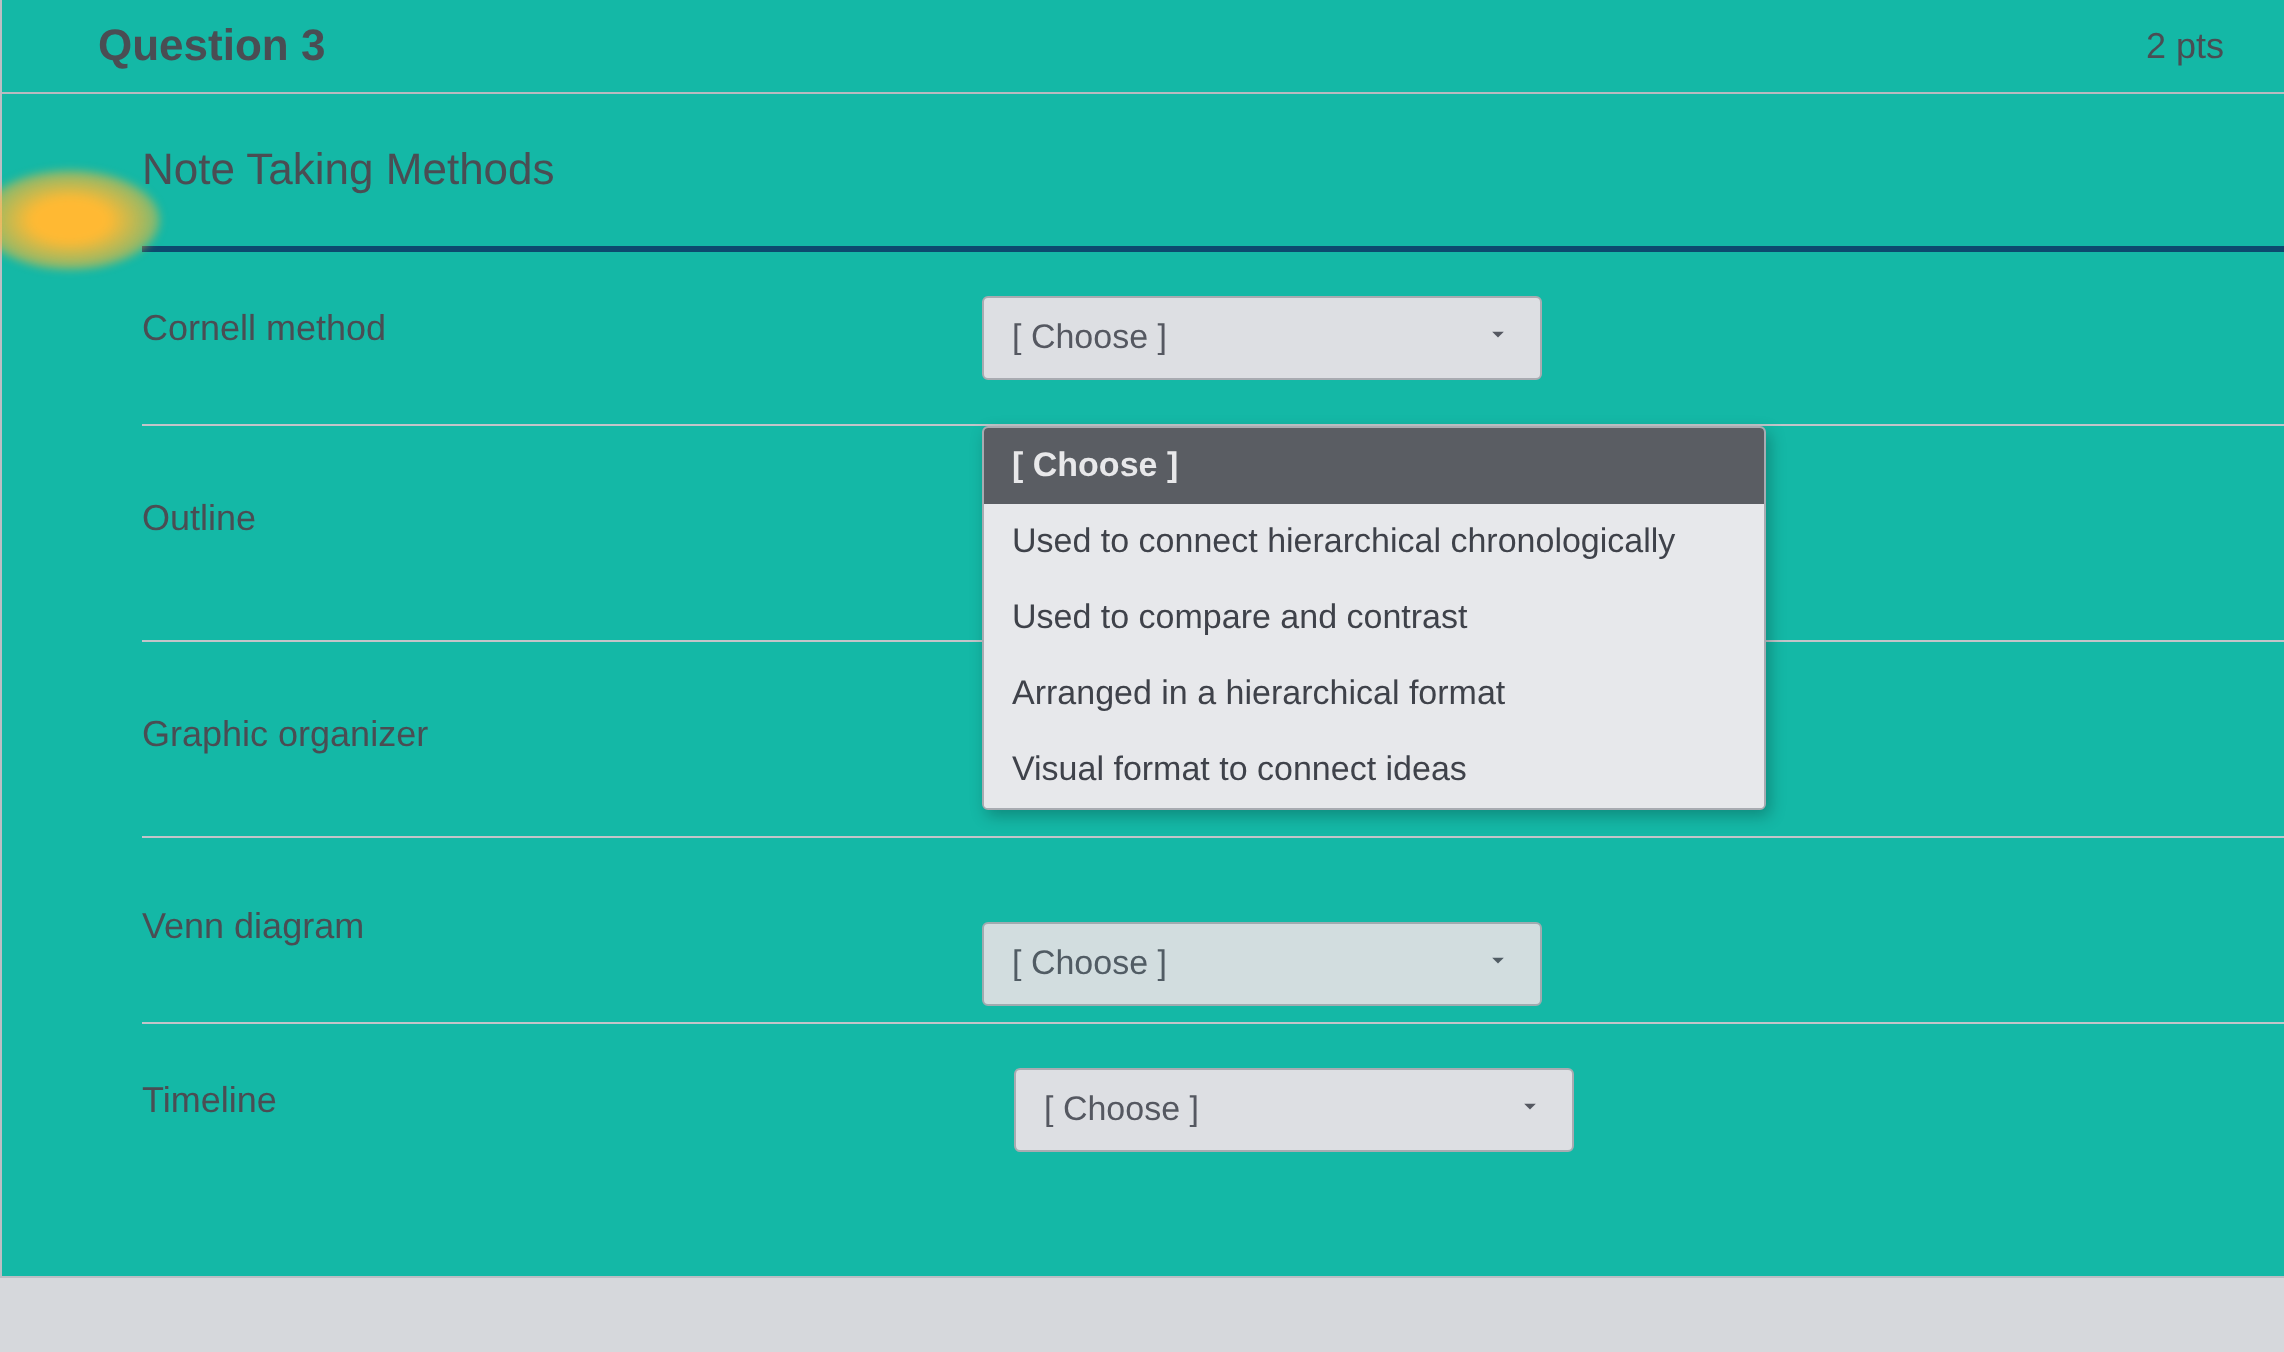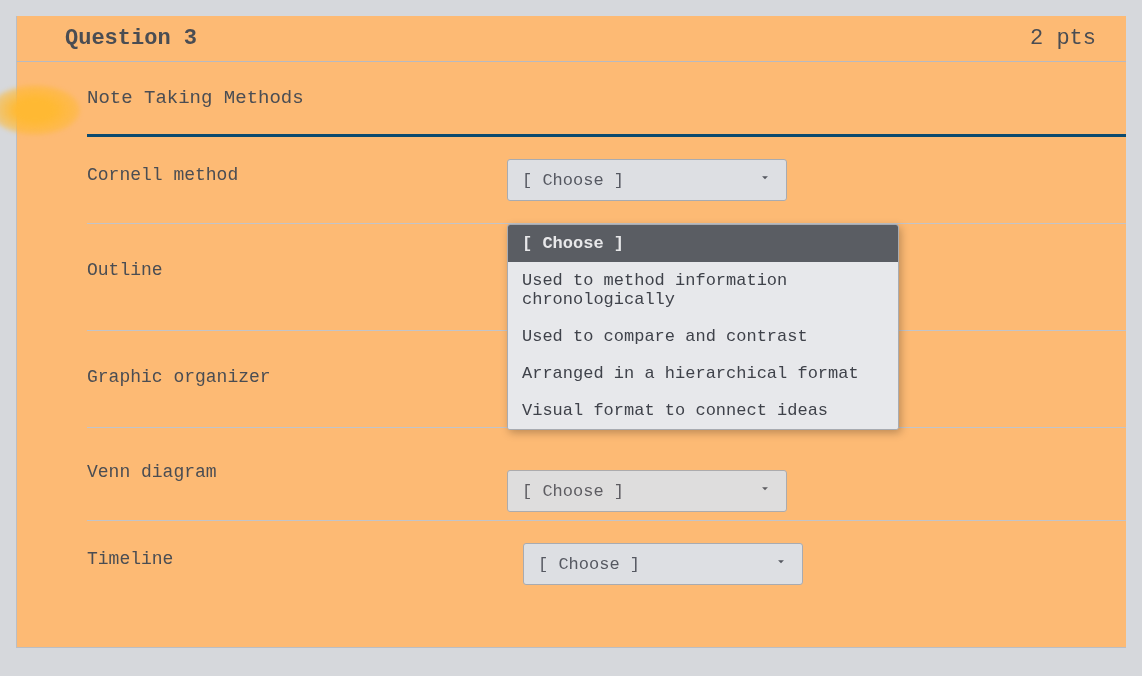--- a/index.html
+++ b/index.html
@@ -20,49 +20,48 @@
       left: -10px;
       top: 85px;
       width: 90px;
       height: 50px;
       background: radial-gradient(ellipse at center, #ffb933 30%, rgba(255,185,51,0.6) 60%, rgba(255,185,51,0) 90%);
       border-radius: 50%;
       z-index: 5;
       filter: blur(2px);
     }
     .question-container {
-      background: #fdba74;
-      margin: 16px;
+      background: #14b8a6;
+      margin: 0;
       border: 1px solid #bbbec4;
       border-top: none;
       border-right: none;
-      font-family: Liberation Mono, monospace;
     }
     .question-header {
       display: flex;
       justify-content: space-between;
       align-items: center;
       padding: 10px 30px 10px 48px;
       border-bottom: 1px solid #b8bac0;
     }
     .question-title {
       font-size: 22px;
       font-weight: 700;
       color: #4a4d53;
     }
     .question-points {
-      font-size: 22px;
+      font-size: 18px;
       font-weight: 400;
       color: #4a4d53;
     }
     .question-body {
       padding: 25px 0 40px 70px;
     }
     .prompt-text {
-      font-size: 19px;
+      font-size: 22px;
       color: #4a4d53;
       padding-bottom: 25px;
       position: relative;
       z-index: 6;
     }
     .match-section {
       border-top: 3px solid #0c4a6e;
     }
     .match-row {
       display: flex;
@@ -173,21 +172,21 @@
                 <path d="M7 10l5 5 5-5z"></path>
               </svg>
           </span>
         </div>
       </div>
 
       <div class="match-row row-outline" style="position:relative;">
         <div class="match-label">Outline</div>
         <div class="dropdown-panel">
           <div class="dropdown-option header-option">[ Choose ]</div>
-          <div class="dropdown-option">Used to method information chronologically</div>
+          <div class="dropdown-option">Used to connect hierarchical chronologically</div>
           <div class="dropdown-option">Used to compare and contrast</div>
           <div class="dropdown-option">Arranged in a hierarchical format</div>
           <div class="dropdown-option">Visual format to connect ideas</div>
         </div>
       </div>
 
       <div class="match-row row-graphic">
         <div class="match-label">Graphic organizer</div>
       </div>
 

